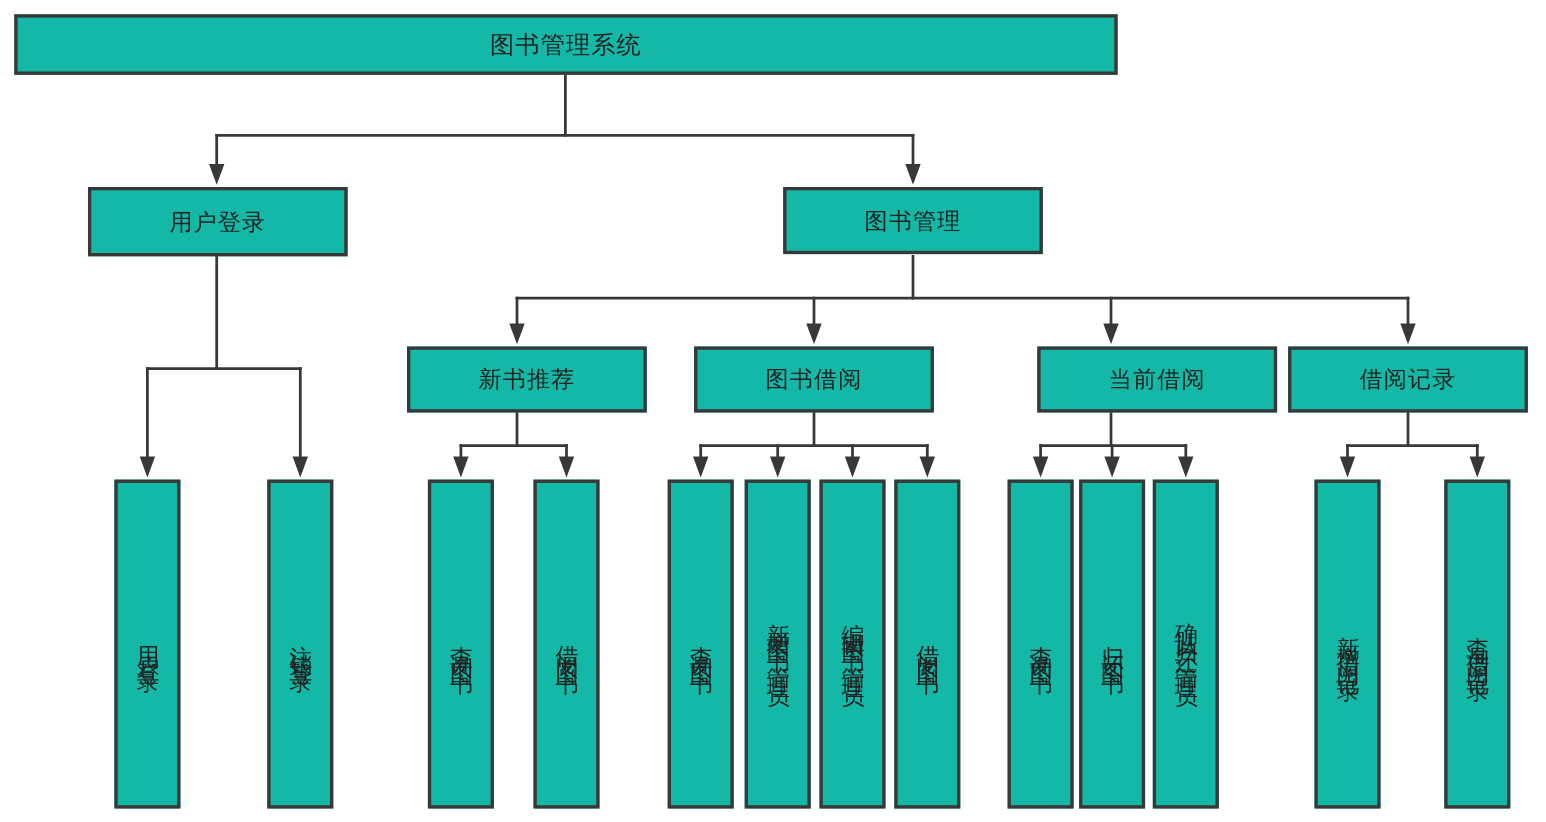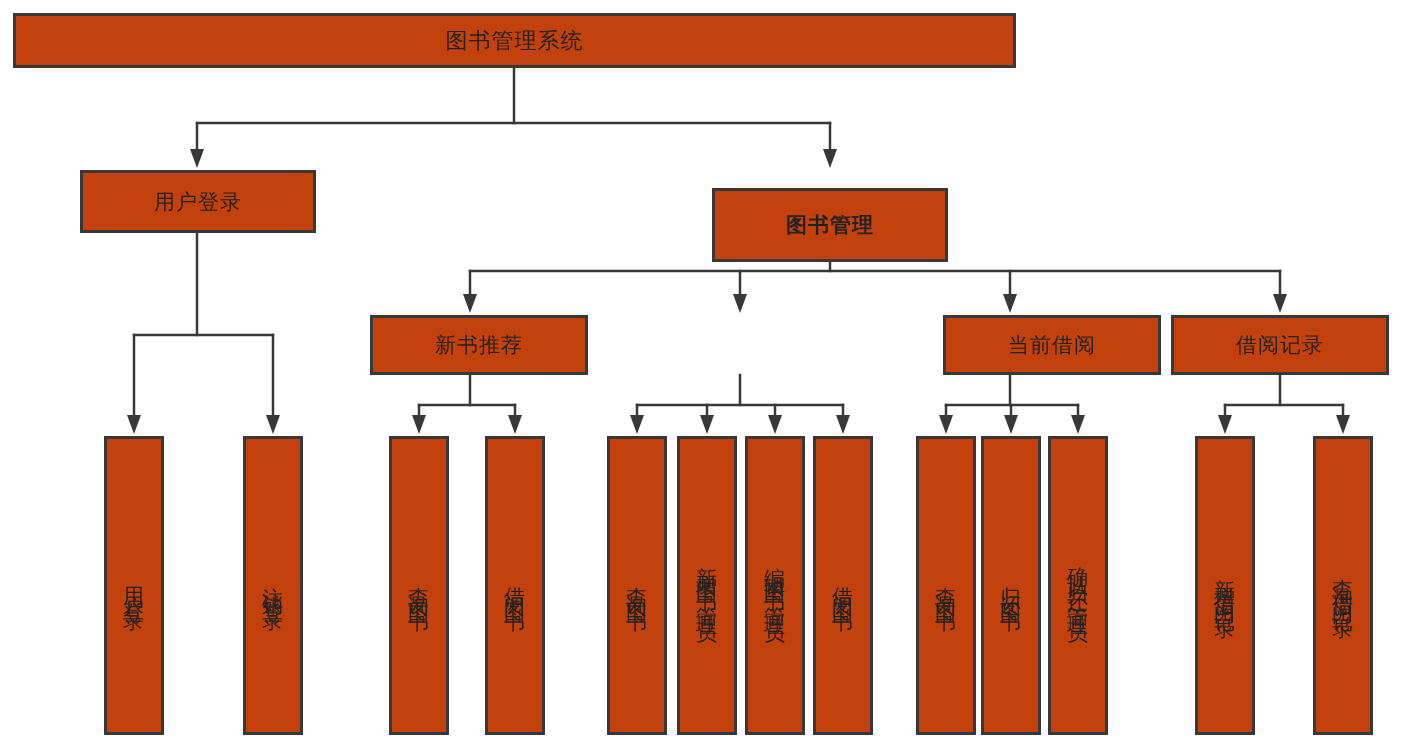--- a/index.html
+++ b/index.html
@@ -18,21 +18,21 @@
   #connectors {
     position: absolute;
     left: 0;
     top: 0;
     width: 1405px;
     height: 747px;
     z-index: 1;
   }
   .box {
     position: absolute;
-    background: #c2410c;
+    background: #14b8a6;
     border: 3px solid #383838;
     box-sizing: border-box;
     display: flex;
     align-items: center;
     justify-content: center;
     color: #222222;
     z-index: 2;
     text-align: center;
   }
   .box.root  { font-size: 22px; letter-spacing: 1px; }
@@ -121,23 +121,24 @@
     <line class="stroke" x1="1225" y1="405" x2="1343" y2="405"></line>
     <line class="stroke" x1="1225" y1="405" x2="1225" y2="421"></line>
     <polygon class="head" points="1218,415 1232,415 1225,434"></polygon>
     <line class="stroke" x1="1343" y1="405" x2="1343" y2="421"></line>
     <polygon class="head" points="1336,415 1350,415 1343,434"></polygon>
   </svg>
 
   <div class="box root" style="left:13px; top:13px; width:1003px; height:55px;">图书管理系统</div>
 
   <div class="box lvl" style="left:80px; top:170px; width:236px; height:63px;">用户登录</div>
-  <div class="box lvl" style="left:712px; top:188px; width:236px; height:74px;font-weight:bold;">图书管理</div>
+  <div class="box lvl" style="left:712px; top:170px; width:236px; height:61px;">图书管理</div>
 
   <div class="box lvl" style="left:370px; top:315px; width:218px; height:60px;">新书推荐</div>
+  <div class="box lvl" style="left:631px; top:315px; width:218px; height:60px;">图书借阅</div>
   <div class="box lvl" style="left:901px; top:315px; width:218px; height:60px;margin-left:42px;">当前借阅</div>
   <div class="box lvl" style="left:1171px; top:315px; width:218px; height:60px;">借阅记录</div>
 
   <div class="box leaf" style="left:104px; top:436px; width:60px; height:299px;">用户登录</div>
   <div class="box leaf" style="left:243px; top:436px; width:60px; height:299px;">注销登录</div>
   <div class="box leaf" style="left:389px; top:436px; width:60px; height:299px;">查询图书</div>
   <div class="box leaf" style="left:485px; top:436px; width:60px; height:299px;">借阅图书</div>
   <div class="box leaf" style="left:607px; top:436px; width:60px; height:299px;">查询图书</div>
   <div class="box leaf" style="left:677px; top:436px; width:60px; height:299px;">新增图书（管理员）</div>
   <div class="box leaf" style="left:745px; top:436px; width:60px; height:299px;">编辑图书（管理员）</div>

